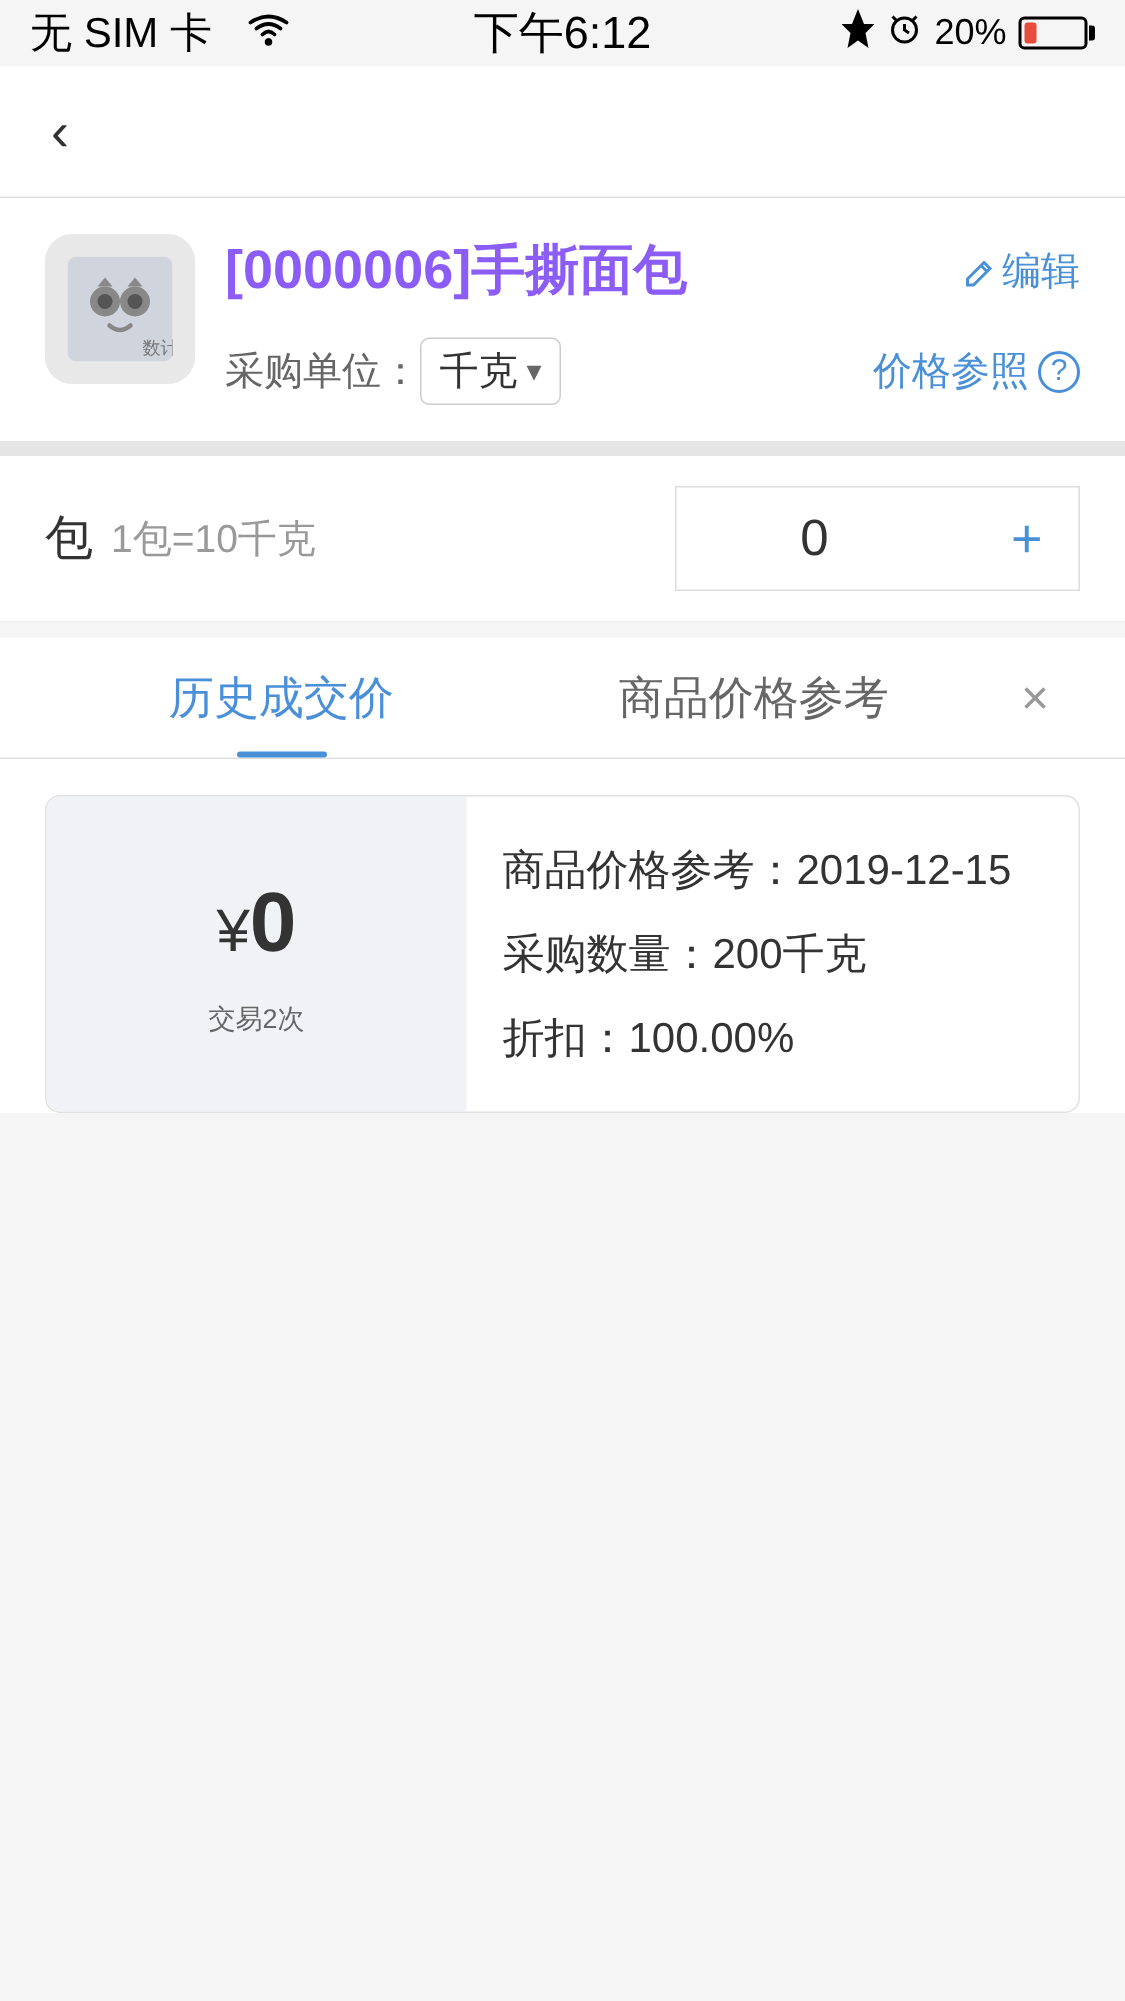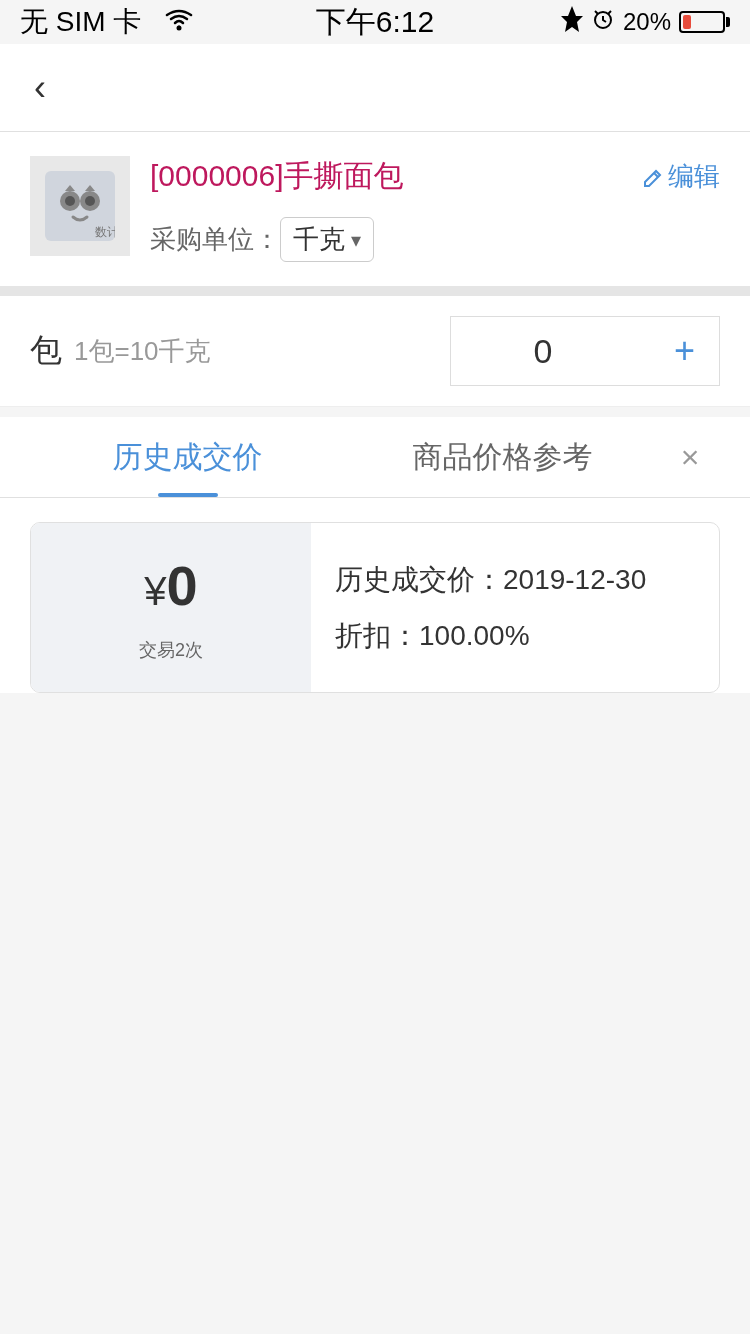--- a/index.html
+++ b/index.html
@@ -114,39 +114,39 @@
     }
     .product-row {
       display: flex;
       align-items: flex-start;
       gap: 20px;
     }
     .product-image {
       width: 100px;
       height: 100px;
       background: #e8e8e8;
-      border-radius: 0;
+      border-radius: 18px;
       display: flex;
       align-items: center;
       justify-content: center;
       flex-shrink: 0;
     }
     .product-info {
       flex: 1;
     }
     .product-title-row {
       display: flex;
       justify-content: space-between;
       align-items: center;
       margin-bottom: 20px;
     }
     .product-name {
-      font-size: 30px;
-      color: #be185d;
-      font-weight: 400;
+      font-size: 36px;
+      color: #8b5cf6;
+      font-weight: 700;
     }
     .edit-link {
       font-size: 26px;
       color: #4a90d9;
       display: flex;
       align-items: center;
       gap: 4px;
       cursor: pointer;
     }
     .unit-row {
@@ -441,20 +441,24 @@
         </div>
       </div>
       <div class="unit-row">
         <div class="unit-left">
           <span class="unit-label">采购单位：</span>
           <div class="unit-dropdown">
             <span>千克</span>
             <span class="dropdown-arrow">▾</span>
           </div>
         </div>
+        <div class="price-ref">
+          <span>价格参照</span>
+          <div class="price-ref-icon">?</div>
+        </div>
       </div>
     </div>
   </div>
 </div>
 
 <div class="divider"></div>
 
 <div class="quantity-row">
   <div class="quantity-left">
     <span class="qty-unit">包</span>
@@ -484,21 +488,24 @@
 
   <div class="history-card">
     <div class="history-left">
       <div class="history-price">
         <span class="currency">¥</span><span>0</span>
       </div>
       <div class="history-trades">交易2次</div>
     </div>
     <div class="history-right">
       <div class="history-detail-row">
-        <span>历史成交价：</span><span>2019-12-30</span>
+        <span>商品价格参考：</span><span>2019-12-15</span>
+      </div>
+      <div class="history-detail-row">
+        <span>采购数量：</span><span>200千克</span>
       </div>
       <div class="history-detail-row">
         <span>折扣：</span><span>100.00%</span>
       </div>
     </div>
   </div>
 </div>
 
 <div class="content-area"></div>
 

